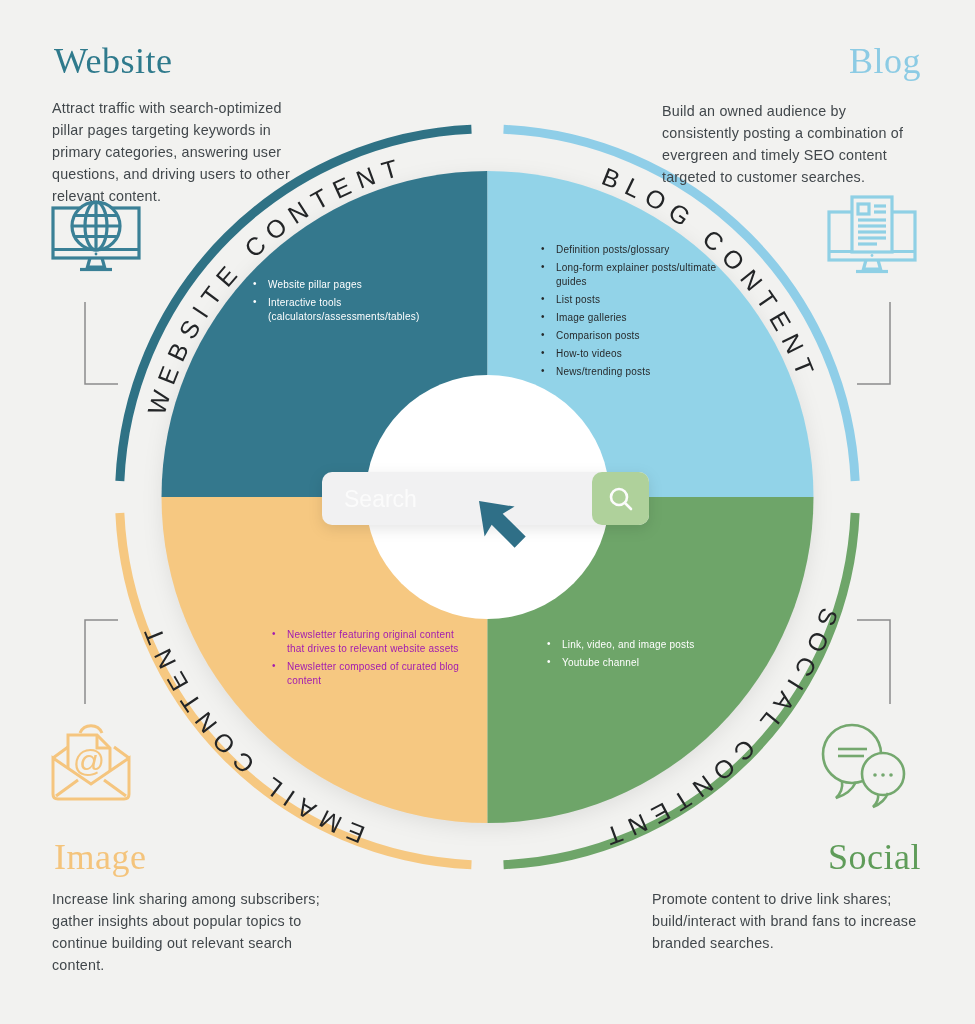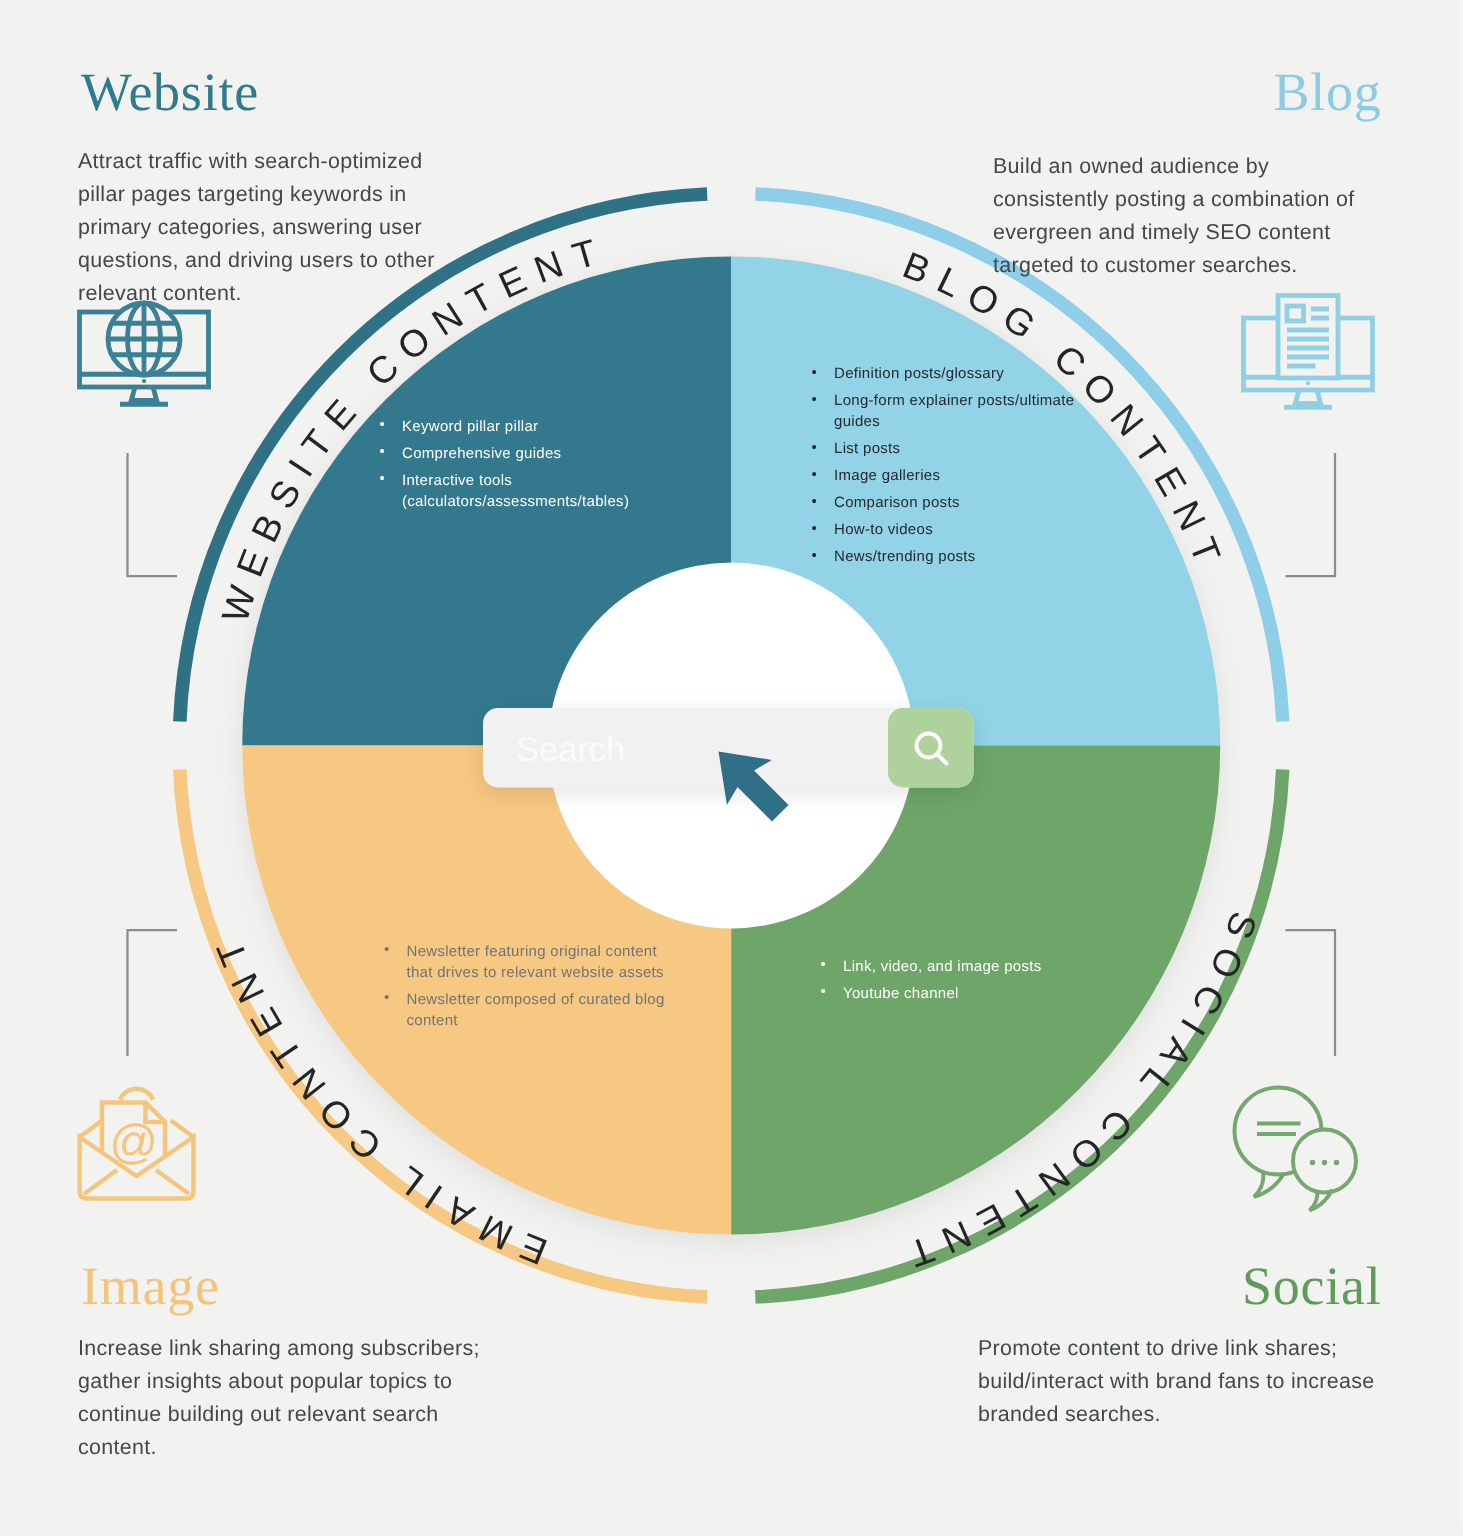--- a/index.html
+++ b/index.html
@@ -31,21 +31,21 @@
   .desc.email   { left:52px;  top:888px; width:268px; }
   .desc.social  { right:53px; top:888px; width:270px; text-align:left; }
 
   
   ul.blist { list-style:none; margin:0; padding:0; position:absolute;
              font-size:10px; line-height:1.4; letter-spacing:0.2px; }
   ul.blist li { position:relative; padding-left:15px; margin-bottom:4px; }
   ul.blist li::before { content:"\2022"; position:absolute; left:0; top:-1px; }
   .blist.website { left:253px; top:278px; width:220px; color:#FFFFFF; }
   .blist.blog    { left:541px; top:243px; width:182px; color:#26292B; }
-  .blist.email   { left:256px; top:628px; width:198px; color:#737373; }
+  .blist.email   { left:272px; top:628px; width:198px; color:#a21caf; }
   .blist.social  { left:547px; top:638px; width:208px; color:#FFFFFF; }
 
   
   .search-wrap { position:absolute; left:322px; top:472px; width:327px; height:53px;
                  z-index:5; filter:drop-shadow(0 4px 7px rgba(0,0,0,0.10)); }
   .search-field { position:absolute; left:0; top:0; right:0; bottom:0;
                   background:#F1F1F2; border-radius:10px; }
   .search-input { position:absolute; left:20px; top:0; width:235px; height:53px;
                   border:none; background:transparent; outline:none;
                   font-family:"Liberation Sans", sans-serif;
@@ -121,22 +121,21 @@
       <line x1="34" y1="73.5" x2="66" y2="73.5"></line>
       <circle cx="50" cy="30" r="24" fill="#F2F2F0"></circle>
       <ellipse cx="50" cy="30" rx="11" ry="24"></ellipse>
       <line x1="50" y1="6" x2="50" y2="54"></line>
       <line x1="28.6" y1="19.5" x2="71.4" y2="19.5"></line>
       <line x1="26" y1="30" x2="74" y2="30"></line>
       <line x1="28.6" y1="40.5" x2="71.4" y2="40.5"></line>
     </g>
   </svg>
   <ul class="blist website">
-    <li>Keyword pillar pillar</li>
-    <li>Comprehensive guides</li>
+    <li>Website pillar pages</li>
     <li>Interactive tools (calculators/assessments/tables)</li>
   </ul>
 
   <div class="heading blog">Blog</div>
   <div class="desc blog">Build an owned audience by consistently posting a combination of evergreen and timely SEO content targeted to customer searches.</div>
   <svg class="abs" style="left:822px;top:194px;" width="100" height="94" viewBox="0 0 100 94">
     <g fill="none" stroke="#8FD0E5" stroke-width="3.2">
       <rect x="7" y="18" width="86" height="48"></rect>
       <line x1="7" y1="57.5" x2="93" y2="57.5"></line>
       <circle cx="50" cy="61.5" r="1.4" fill="#8FD0E5" stroke="none"></circle>

